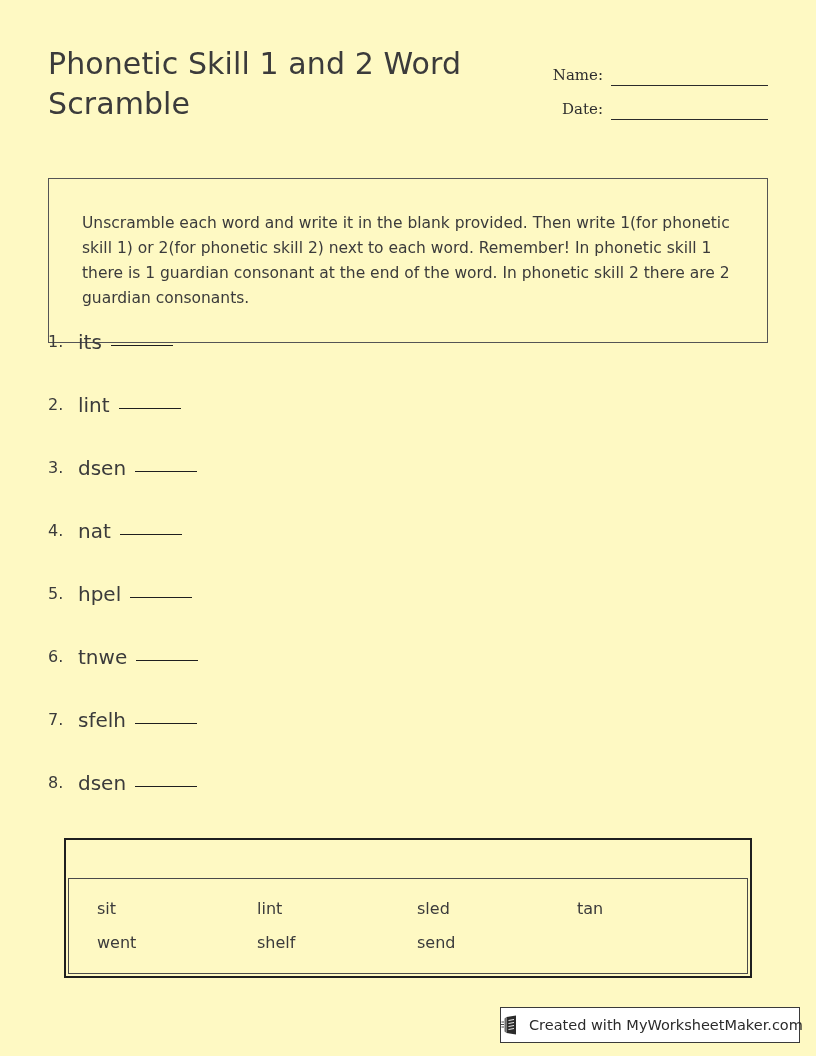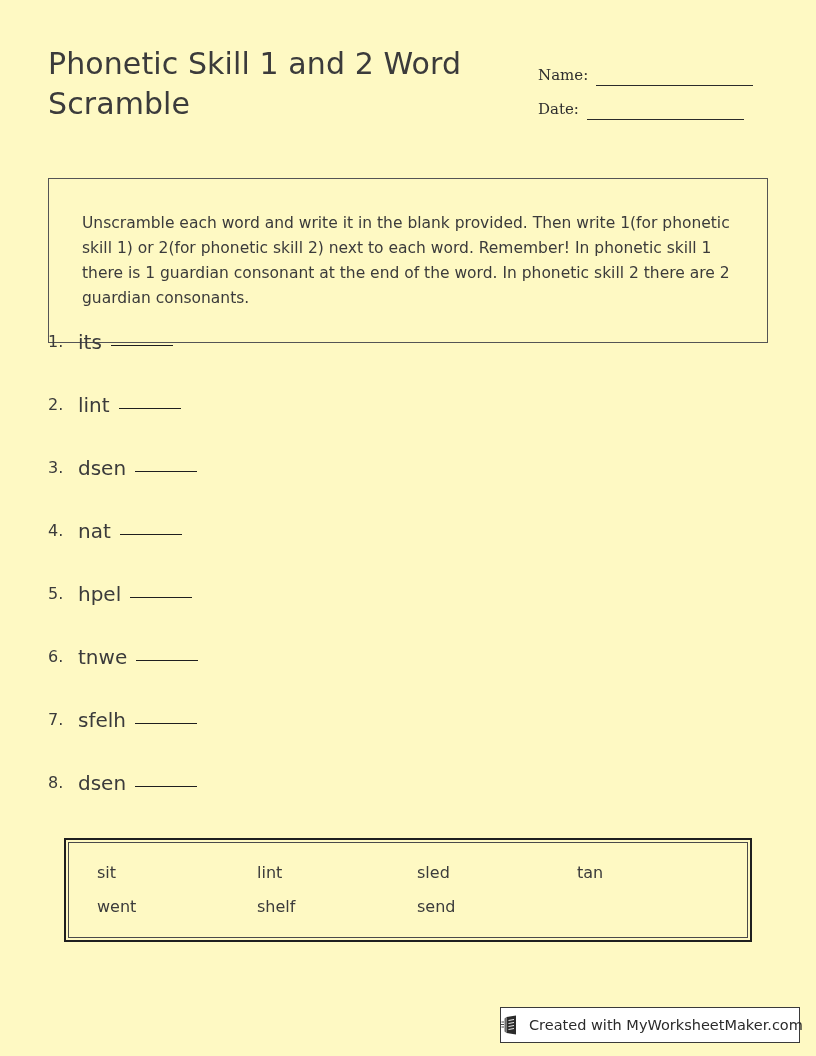--- a/index.html
+++ b/index.html
@@ -38,21 +38,21 @@
   }
   .namedate {
     position: absolute;
     right: 0;
     top: 8px;
     width: 230px;
   }
   .nd-row {
     display: flex;
     align-items: flex-end;
-    justify-content: flex-start;
+    justify-content: flex-end;
     height: 34px;
   }
   .nd-label {
     font-family: "DejaVu Serif", "Liberation Serif", serif;
     font-size: 15px;
     color: #2e2e2e;
     padding-right: 8px;
     padding-bottom: 2px;
     white-space: nowrap;
   }
@@ -120,20 +120,21 @@
     left: 64px;
     top: 838px;
     width: 688px;
     box-sizing: border-box;
     border: 2.6px solid #1f1f1f;
     padding: 2px;
   }
   .wordbank-inner {
     border: 1px solid #4a4a4a;
     padding: 12px 0 14px 0;
+    margin-top: 36px;
   }
   .wb-row {
     display: flex;
     height: 34px;
     align-items: center;
   }
   .wb-cell {
     width: 160px;
     flex: none;
     font-size: 16px;

